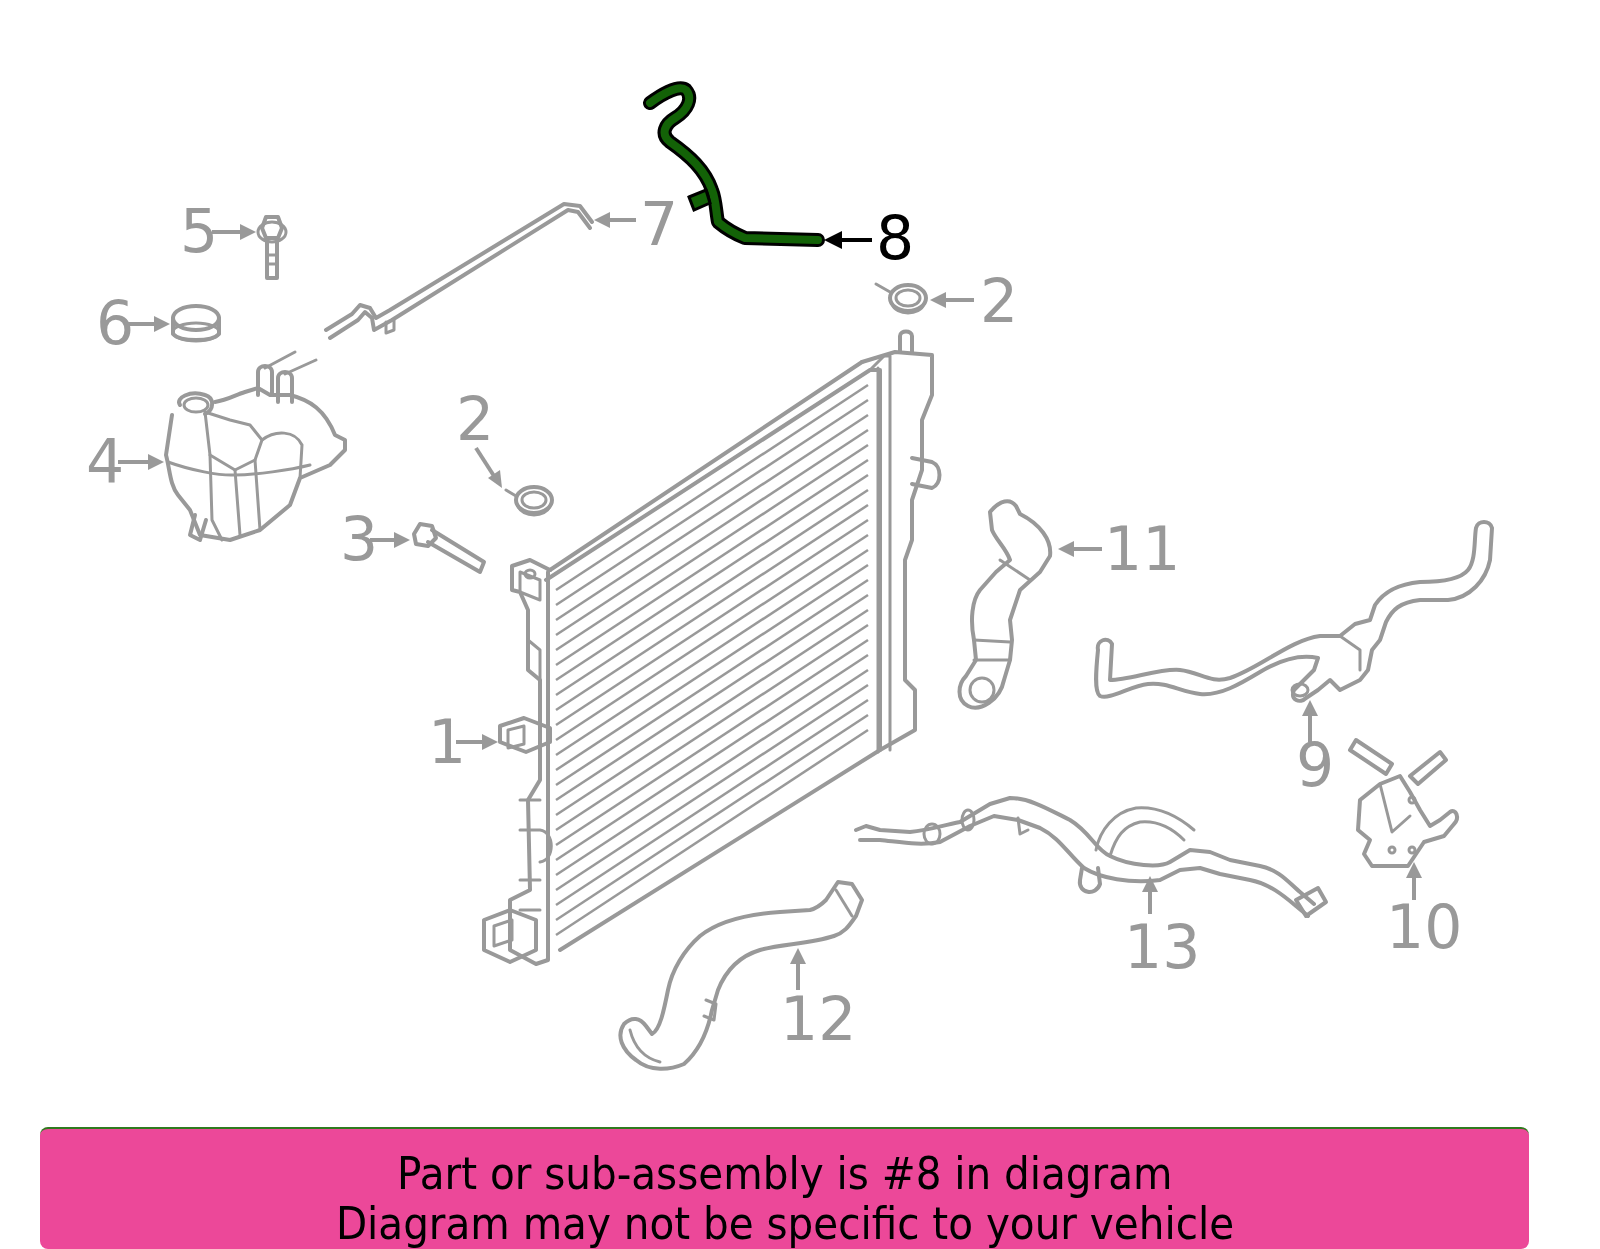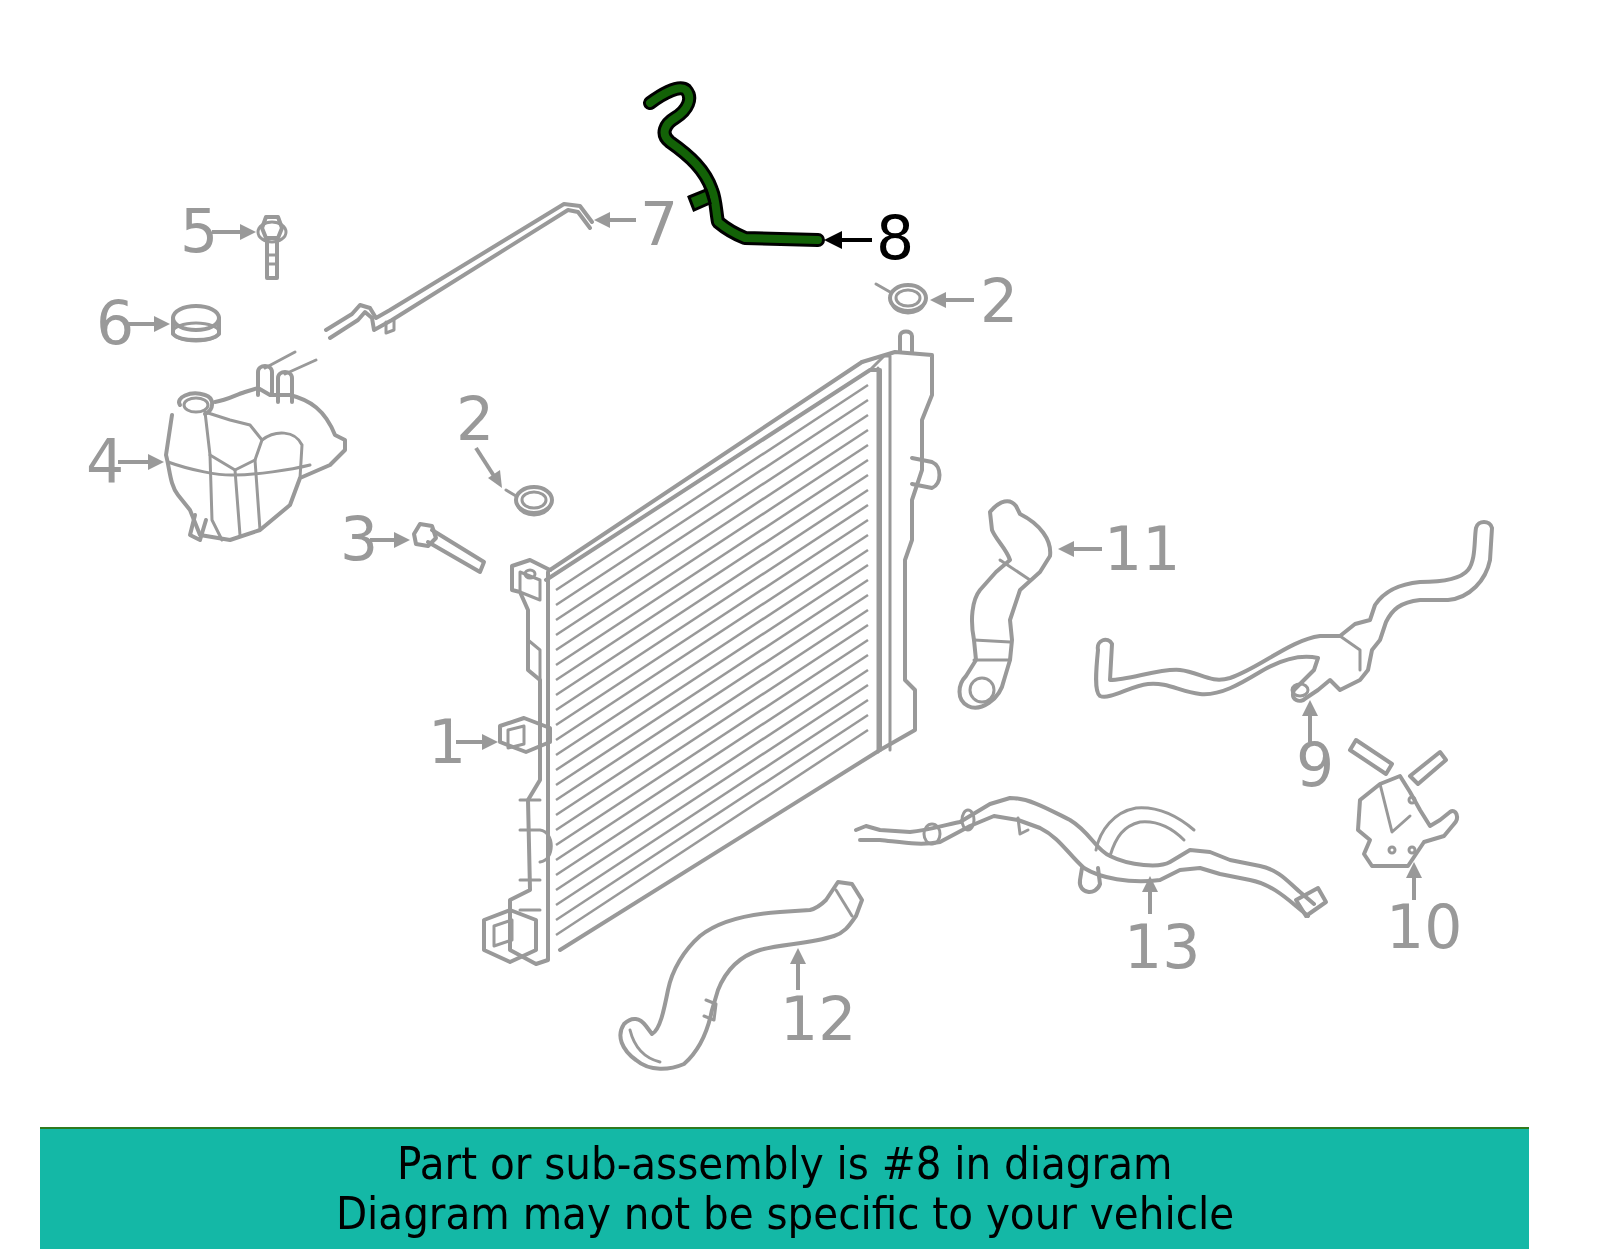--- a/index.html
+++ b/index.html
@@ -11,23 +11,23 @@
     .callout-num { font-family: "DejaVu Sans", sans-serif; font-size: 60px; fill: #999999; }
     .callout-num.hl { fill: #000000; }
     .leader { stroke: #999999; stroke-width: 4; }
     .leader.hl { stroke: #000000; }
     .arrowhead { fill: #999999; }
     .arrowhead.hl { fill: #000000; }
     .hl-outline { fill: none; stroke: #000000; stroke-width: 14; stroke-linecap: round; stroke-linejoin: round; }
     .hl-fill { fill: none; stroke: #136207; stroke-width: 8; stroke-linecap: round; stroke-linejoin: round; }
     #banner {
       position: absolute; left: 40px; top: 1127px; width: 1489px; height: 122px;
-      background: #14b8a6; border-top: 2px solid #2f7a1e;
-      display: flex; flex-direction: column; align-items: center; justify-content: flex-start;
-      padding-top: 10px; box-sizing: border-box;
+      background: #ec4899; border-top: 2px solid #2f7a1e;
+      display: flex; flex-direction: column; align-items: center; justify-content: flex-end;
+      padding-top: 10px; box-sizing: border-box; border-radius: 8px;
     }
     #banner .line {
       font-family: "DejaVu Sans", sans-serif; font-size: 45px; line-height: 50px; color: #000000;
       white-space: nowrap; transform: scaleX(0.9);
     }
   </style>
 </head>
 <body>
 
 <svg id="diagram" viewBox="0 0 1600 1120" xmlns="http://www.w3.org/2000/svg">

